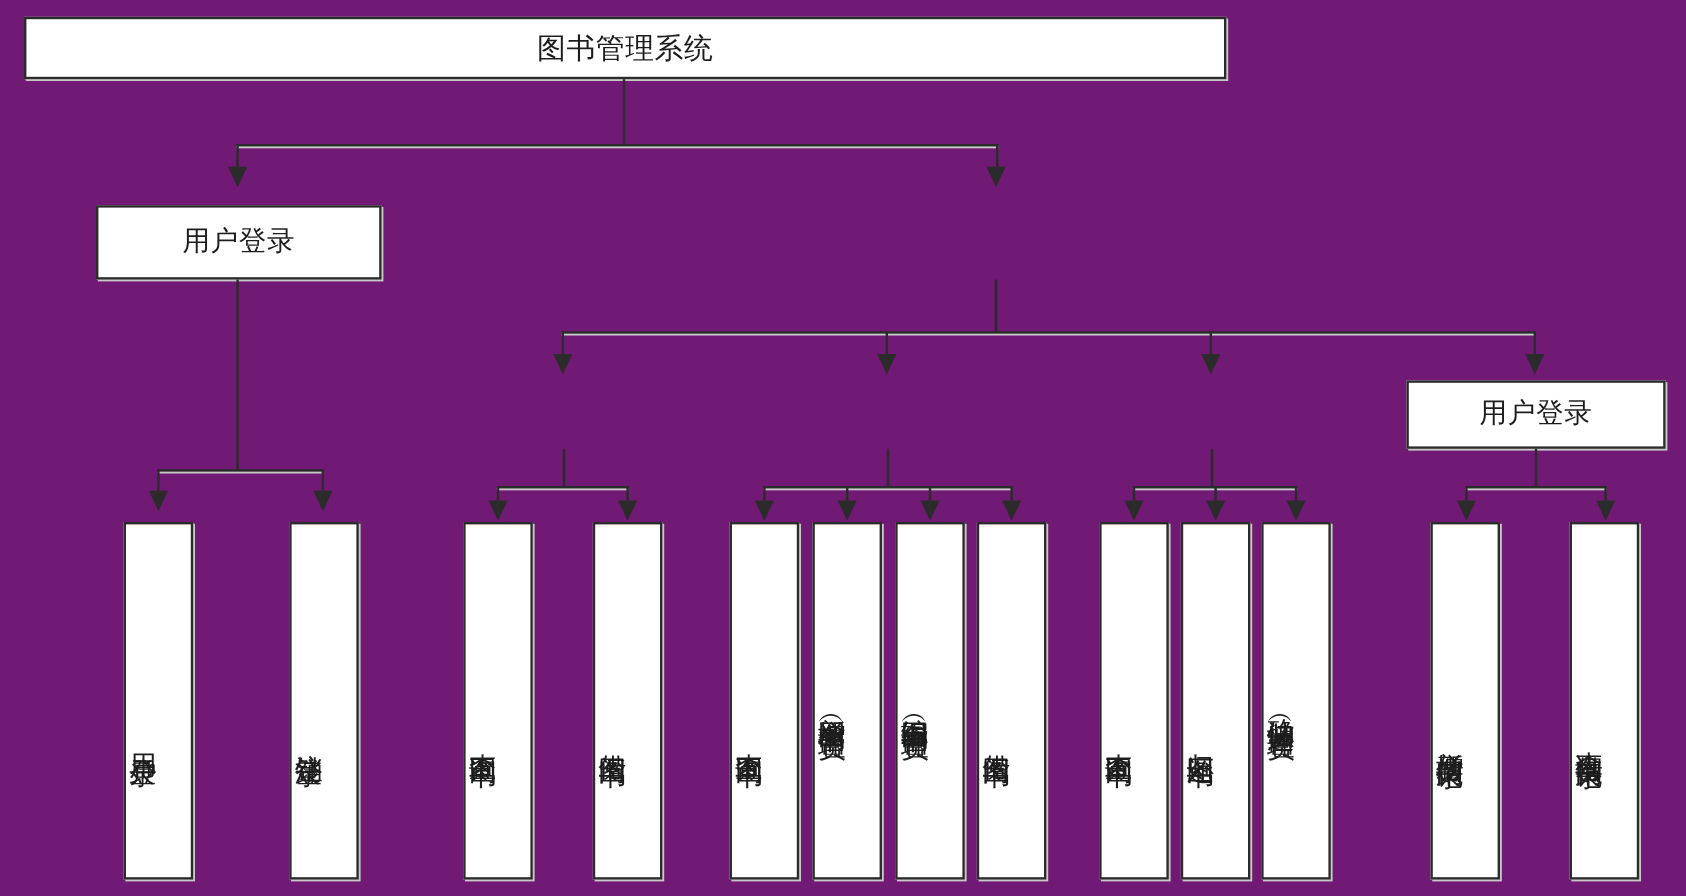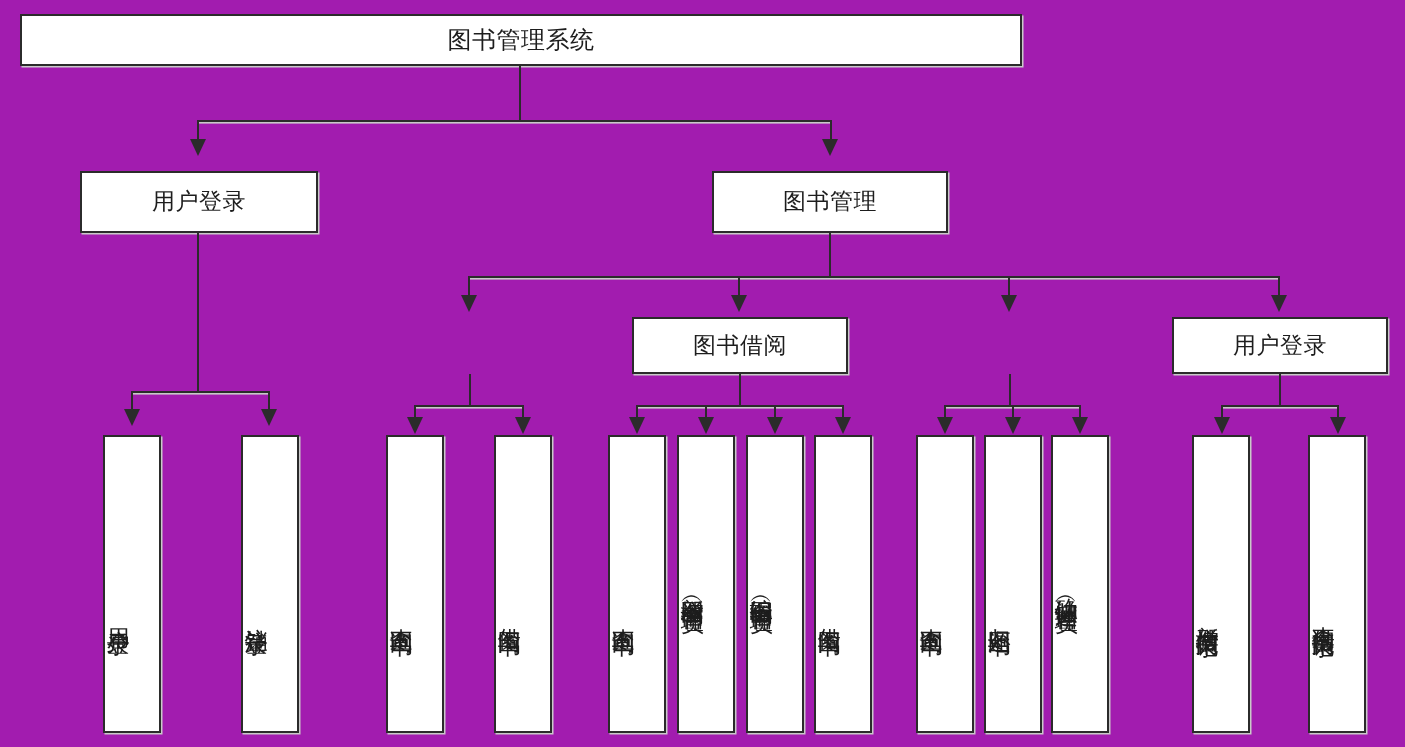--- a/index.html
+++ b/index.html
@@ -9,21 +9,21 @@
     background: #ffffff;
   }
   body {
     font-family: "DejaVu Sans", "Liberation Sans", sans-serif;
     color: #1a1a1a;
   }
   #canvas {
     position: relative;
     width: 1405px;
     height: 747px;
-    background: #a21caf;
+    background: #701a75;
     overflow: hidden;
   }
   
   .node {
     position: absolute;
     box-sizing: border-box;
     background: #ffffff;
     border: 2.2px solid #2b2b2b;
     box-shadow: 1.5px 1.5px 0 0 #c9c9c9;
     display: flex;
@@ -102,45 +102,39 @@
   <div class="conn shadow-h" style="left:197px; top:120px; width:635px;"></div>
   <div class="conn v" style="left:197px; top:120px; height:21px;"></div>
   <div class="conn v" style="left:830px; top:120px; height:21px;"></div>
   <div class="arrow" style="left:190px; top:139px;"></div>
   <div class="arrow" style="left:822px; top:139px;"></div>
 
   <div class="node horiz" style="left:80px; top:171px; width:238px; height:62px;">
     <span class="label">用户登录</span>
   </div>
 
-  <div class="node horiz" style="left:712px; top:171px; width:236px; height:62px;">
-    <span class="label">图书管理</span>
-  </div>
 
   <div class="conn v" style="left:197px; top:233px; height:160px;"></div>
   <div class="conn shadow-h" style="left:131px; top:391px; width:139px;"></div>
   <div class="conn v" style="left:131px; top:391px; height:21px;"></div>
   <div class="conn v" style="left:268px; top:391px; height:21px;"></div>
   <div class="arrow" style="left:124px; top:409px;"></div>
   <div class="arrow" style="left:261px; top:409px;"></div>
 
   <div class="conn v" style="left:829px; top:233px; height:45px;"></div>
   <div class="conn shadow-h" style="left:468px; top:276px; width:812px;"></div>
   <div class="conn v" style="left:468px; top:276px; height:21px;"></div>
   <div class="conn v" style="left:738px; top:276px; height:21px;"></div>
   <div class="conn v" style="left:1008px; top:276px; height:21px;"></div>
   <div class="conn v" style="left:1278px; top:276px; height:21px;"></div>
   <div class="arrow" style="left:461px; top:295px;"></div>
   <div class="arrow" style="left:731px; top:295px;"></div>
   <div class="arrow" style="left:1001px; top:295px;"></div>
   <div class="arrow" style="left:1271px; top:295px;"></div>
 
-  <div class="node horiz" style="left:632px; top:317px; width:216px; height:57px;">
-    <span class="label">图书借阅</span>
-  </div>
   <div class="node horiz" style="left:1172px; top:317px; width:216px; height:57px;">
     <span class="label">用户登录</span>
   </div>
 
   <div class="conn v" style="left:469px; top:374px; height:33px;"></div>
   <div class="conn shadow-h" style="left:414px; top:405px; width:110px;"></div>
   <div class="conn v" style="left:414px; top:405px; height:14px;"></div>
   <div class="conn v" style="left:522px; top:405px; height:14px;"></div>
   <div class="arrow" style="left:407px; top:417px;"></div>
   <div class="arrow" style="left:515px; top:417px;"></div>

